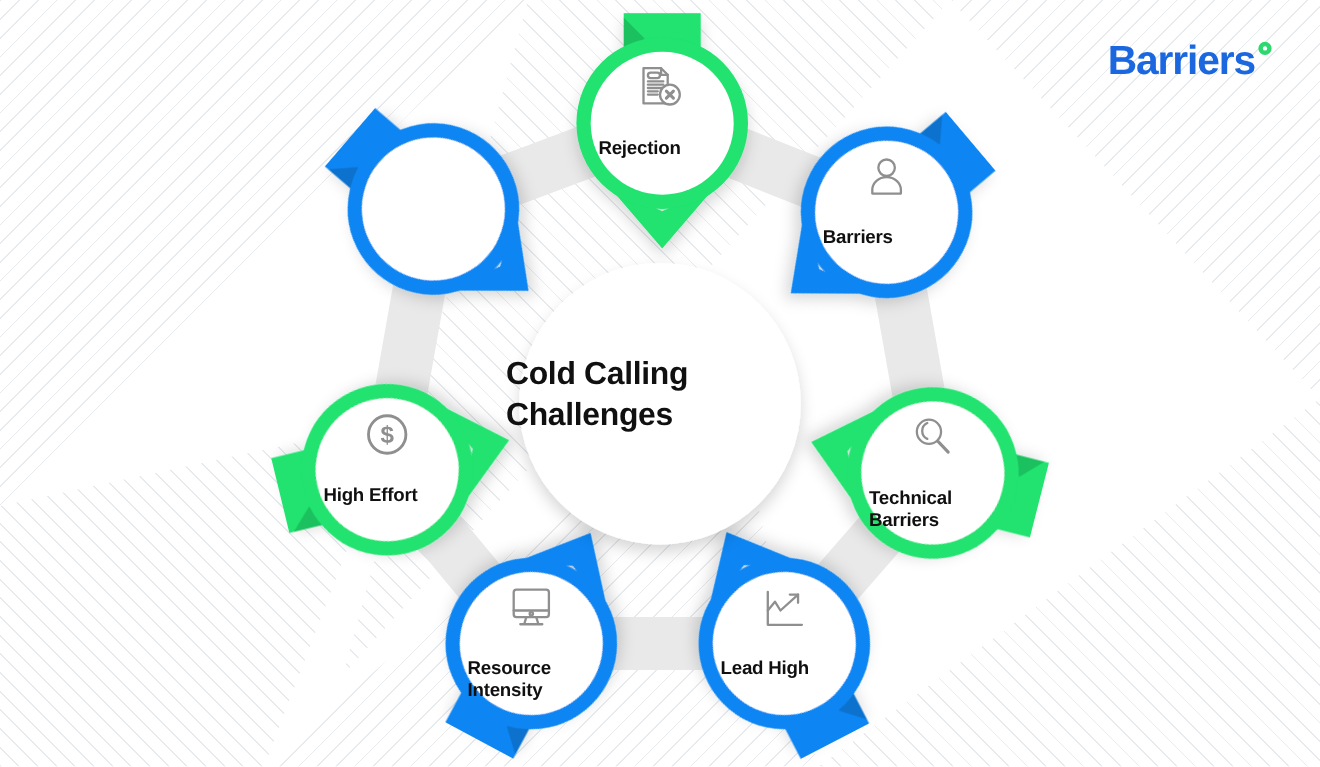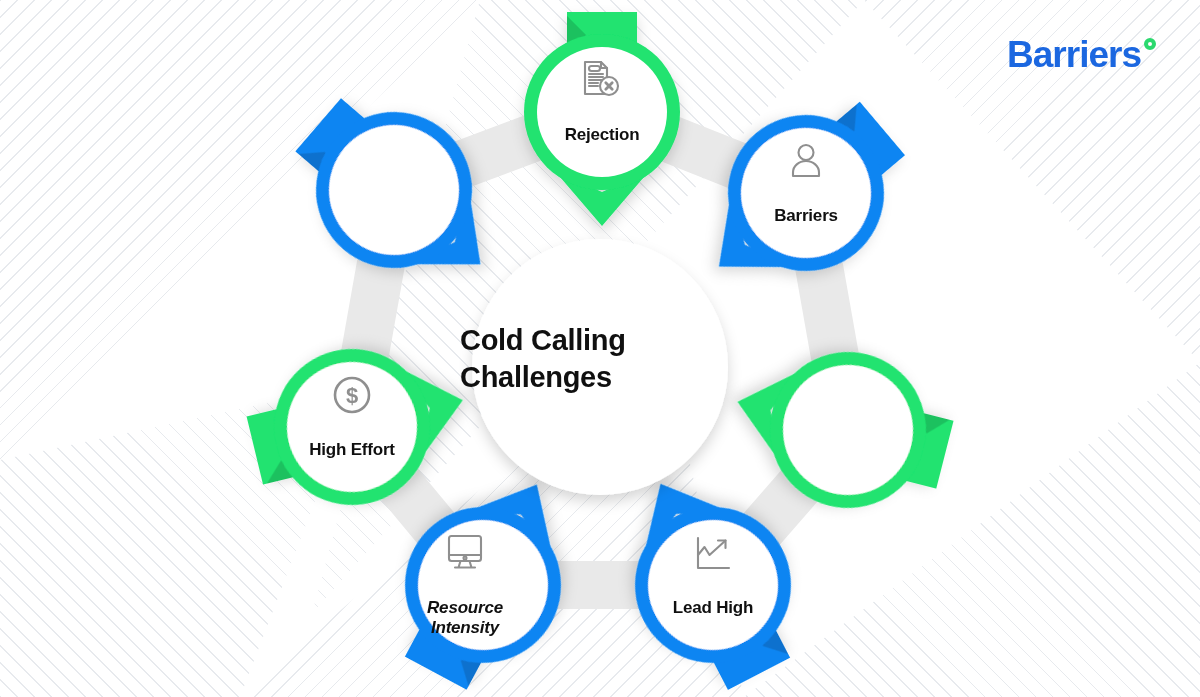--- a/index.html
+++ b/index.html
@@ -36,21 +36,21 @@
   
   .node{position:absolute;width:156px;height:156px;pointer-events:none;}
   .node-icon{position:absolute;top:20px;left:50%;transform:translateX(-50%);}
   .node-icon svg{display:block;}
   .icon-line{stroke:var(--icon-stroke);stroke-width:2.1;fill:none;stroke-linecap:round;stroke-linejoin:round;}
   .icon-thick{stroke:var(--icon-stroke);stroke-width:2.8;fill:none;stroke-linecap:round;}
   .icon-fillwhite{fill:#fff;stroke:var(--icon-stroke);stroke-width:2.1;}
   .icon-text{fill:var(--icon-stroke);font-weight:700;font-size:22px;font-family:"Liberation Sans",sans-serif;}
   .node-label{
     position:absolute;top:91px;left:50%;transform:translateX(-50%);
-    width:116px;text-align:center;font-weight:700;font-size:17px;line-height:1.16;
+    width:116px;font-weight:700;font-size:17px;line-height:1.16;
     color:var(--text);letter-spacing:-.2px;
   }
   
   .center-title{
     position:absolute;left:460px;top:322px;width:280px;text-align:left;
     font-weight:700;font-size:29px;line-height:1.26;color:var(--text);letter-spacing:-.3px;
   }
   
   .logo{position:absolute;top:34px;right:44px;white-space:nowrap;}
   .logo-text{font-weight:700;font-size:37px;color:var(--logo-blue);letter-spacing:-1px;}
@@ -157,33 +157,43 @@
   <div class="node" style="left:728px;top:115px;">
     <span class="node-icon">
       <svg width="52" height="52" viewBox="-26 -26 52 52">
         <circle class="icon-line" cx="0" cy="-8.5" r="7.5"></circle>
         <path class="icon-line" d="M -13,15 V 11.5 A 13,11.5 0 0 1 13,11.5 V 15 Z"></path>
       </svg>
     </span>
     <div class="node-label">Barriers</div>
   </div>
 
+  <div class="node" style="left:770px;top:352px;">
+    <span class="node-icon">
+      <svg width="52" height="52" viewBox="-26 -26 52 52">
+        <circle class="icon-line" cx="-3.5" cy="-5.5" r="11"></circle>
+        <path class="icon-line" d="M -5,-13.5 A 8,8 0 0 0 -5,1"></path>
+        <path class="icon-thick" d="M 4.5,3 L 14,13"></path>
+      </svg>
+    </span>
+    <div class="node-label">Technical Barriers</div>
+  </div>
 
   <div class="node" style="left:635px;top:507px;">
     <span class="node-icon">
       <svg width="52" height="52" viewBox="-26 -26 52 52">
         <path class="icon-line" d="M -15,-15 V 15 H 16"></path>
         <path class="icon-line" d="M -15,2 L -8.5,-6 L -3.5,2 L 12.5,-12.5"></path>
         <path class="icon-line" d="M 5,-12.5 H 12.5 V -5"></path>
       </svg>
     </span>
     <div class="node-label">Lead High</div>
   </div>
 
-  <div class="node" style="left:387px;top:507px;font-style:italic;">
+  <div class="node" style="left:405px;top:507px;">
     <span class="node-icon">
       <svg width="52" height="52" viewBox="-26 -26 52 52">
         <rect class="icon-line" x="-16" y="-17" width="32" height="25" rx="2.5"></rect>
         <path class="icon-line" d="M -16,2 H 16"></path>
         <circle class="icon-line" cx="0" cy="5" r="1.5"></circle>
         <path class="icon-line" d="M -4.5,8 L -6.5,14.5 M 4.5,8 L 6.5,14.5 M -10,14.5 H 10"></path>
       </svg>
     </span>
     <div class="node-label">Resource Intensity</div>
   </div>

